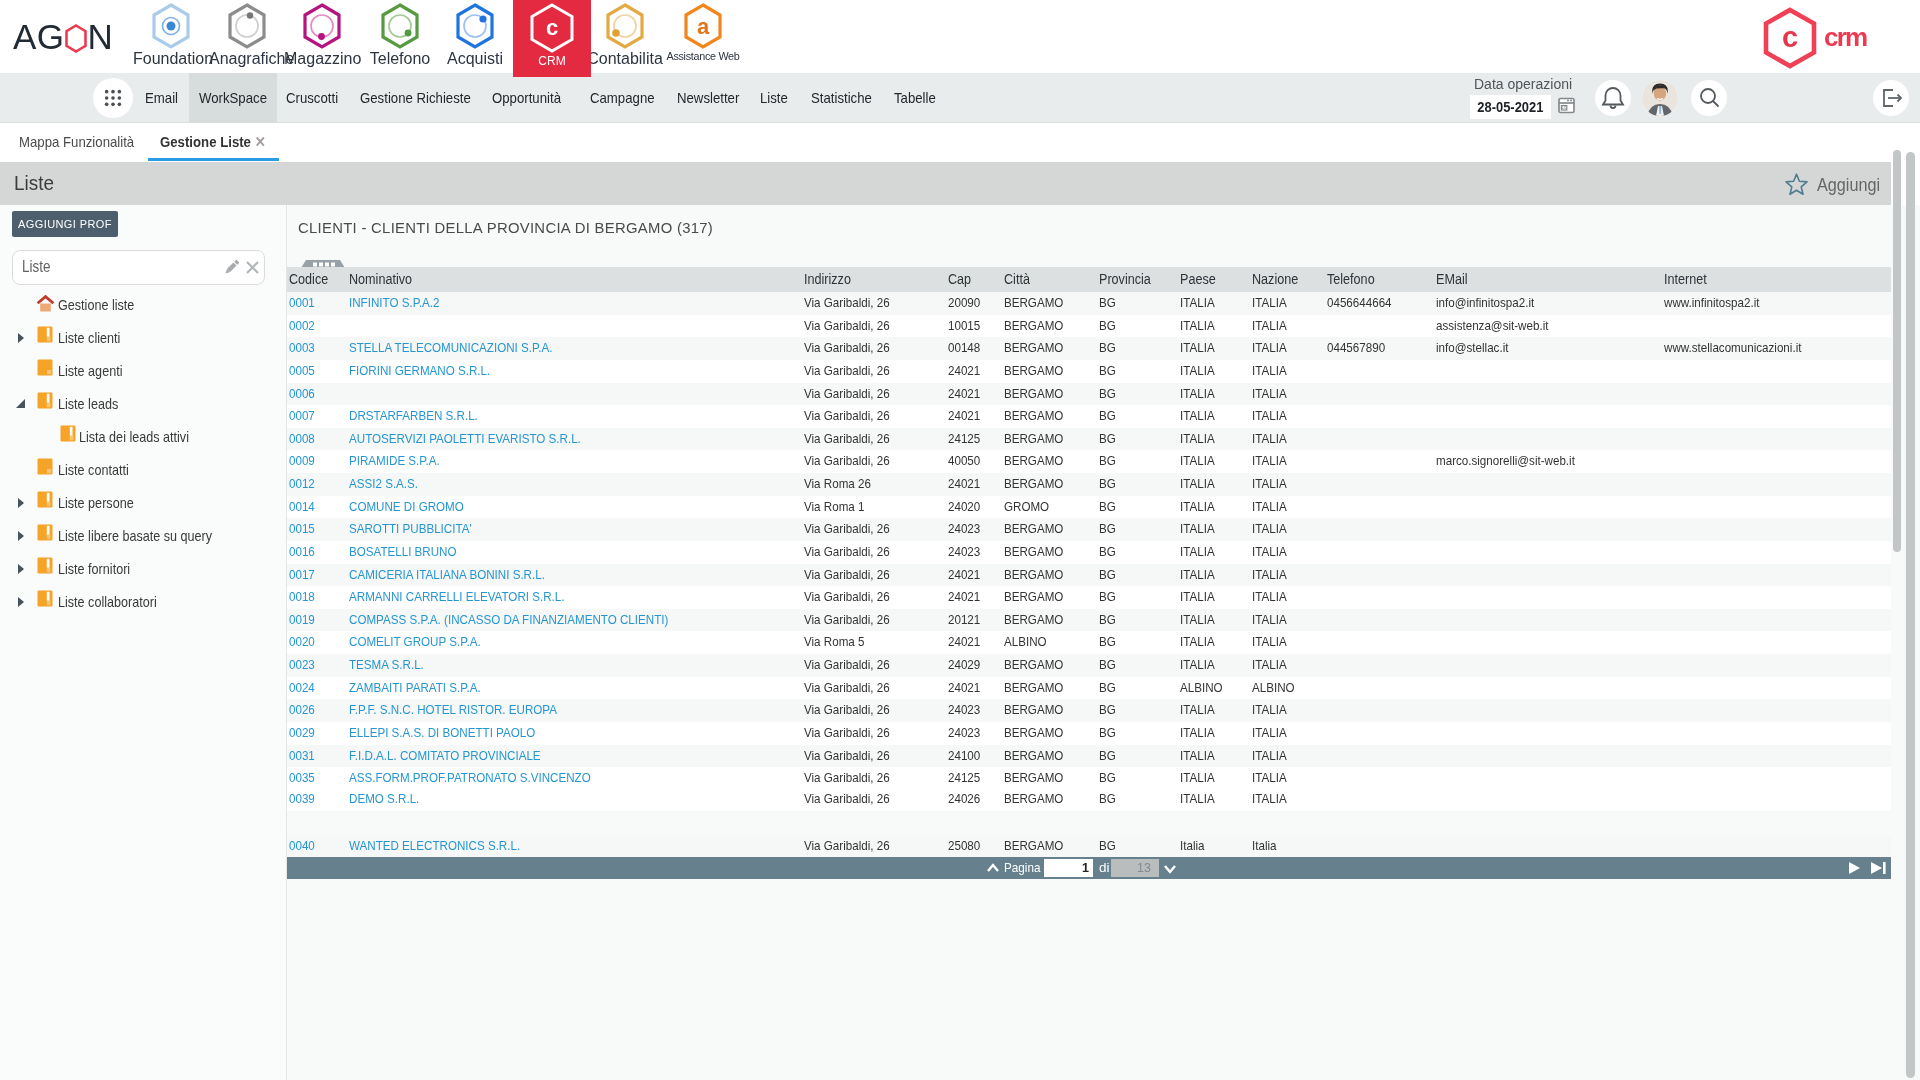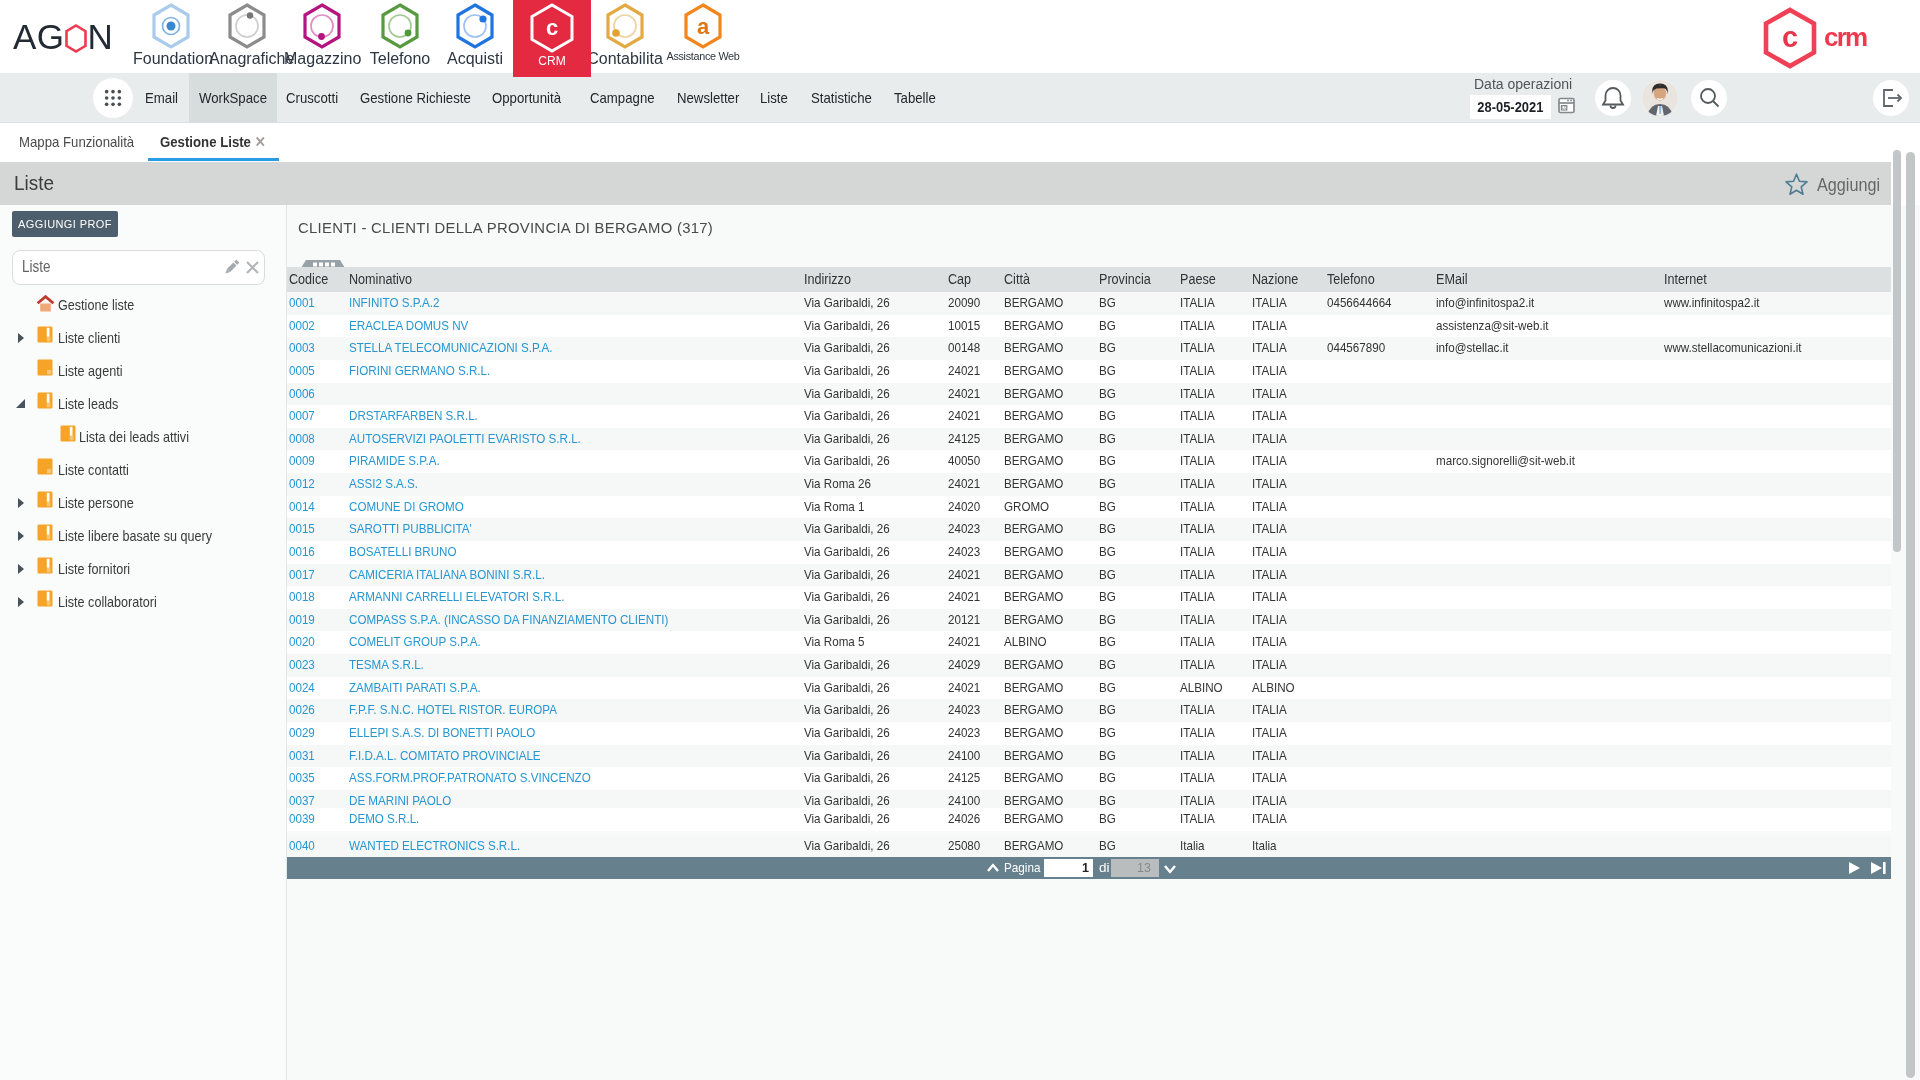--- a/index.html
+++ b/index.html
@@ -349,21 +349,20 @@
         <div class="c4"><span class="sx s86">BERGAMO</span></div>
         <div class="c5"><span class="sx s86">BG</span></div>
         <div class="c6"><span class="sx s86">ITALIA</span></div>
         <div class="c7"><span class="sx s86">ITALIA</span></div>
         <div class="c8"><span class="sx s86">0456644664</span></div>
         <div class="c9"><span class="sx s86">info@infinitospa2.it</span></div>
         <div class="c10"><span class="sx s86">www.infinitospa2.it</span></div>
       </div>
       <div class="trow" style="top:22.63px;background:#ffffff">
         <div class="c0 blue"><span class="sx s86">0002</span></div>
-        <div class="c1 blue"><span class="sx s86">ERACLEA DOMUS NV</span></div>
         <div class="c2"><span class="sx s86">Via Garibaldi, 26</span></div>
         <div class="c3"><span class="sx s86">10015</span></div>
         <div class="c4"><span class="sx s86">BERGAMO</span></div>
         <div class="c5"><span class="sx s86">BG</span></div>
         <div class="c6"><span class="sx s86">ITALIA</span></div>
         <div class="c7"><span class="sx s86">ITALIA</span></div>
         <div class="c8"><span class="sx s86"></span></div>
         <div class="c9"><span class="sx s86">assistenza@sit-web.it</span></div>
         <div class="c10"><span class="sx s86"></span></div>
       </div>
@@ -632,21 +631,21 @@
         <div class="c2"><span class="sx s86">Via Garibaldi, 26</span></div>
         <div class="c3"><span class="sx s86">24100</span></div>
         <div class="c4"><span class="sx s86">BERGAMO</span></div>
         <div class="c5"><span class="sx s86">BG</span></div>
         <div class="c6"><span class="sx s86">ITALIA</span></div>
         <div class="c7"><span class="sx s86">ITALIA</span></div>
         <div class="c8"><span class="sx s86"></span></div>
         <div class="c9"><span class="sx s86"></span></div>
         <div class="c10"><span class="sx s86"></span></div>
       </div>
-      <div class="trow" style="top:516px;background:#ffffff">
+      <div class="trow" style="top:496px;background:#ffffff">
         <div class="c0 blue"><span class="sx s86">0039</span></div>
         <div class="c1 blue"><span class="sx s86">DEMO S.R.L.</span></div>
         <div class="c2"><span class="sx s86">Via Garibaldi, 26</span></div>
         <div class="c3"><span class="sx s86">24026</span></div>
         <div class="c4"><span class="sx s86">BERGAMO</span></div>
         <div class="c5"><span class="sx s86">BG</span></div>
         <div class="c6"><span class="sx s86">ITALIA</span></div>
         <div class="c7"><span class="sx s86">ITALIA</span></div>
         <div class="c8"><span class="sx s86"></span></div>
         <div class="c9"><span class="sx s86"></span></div>

